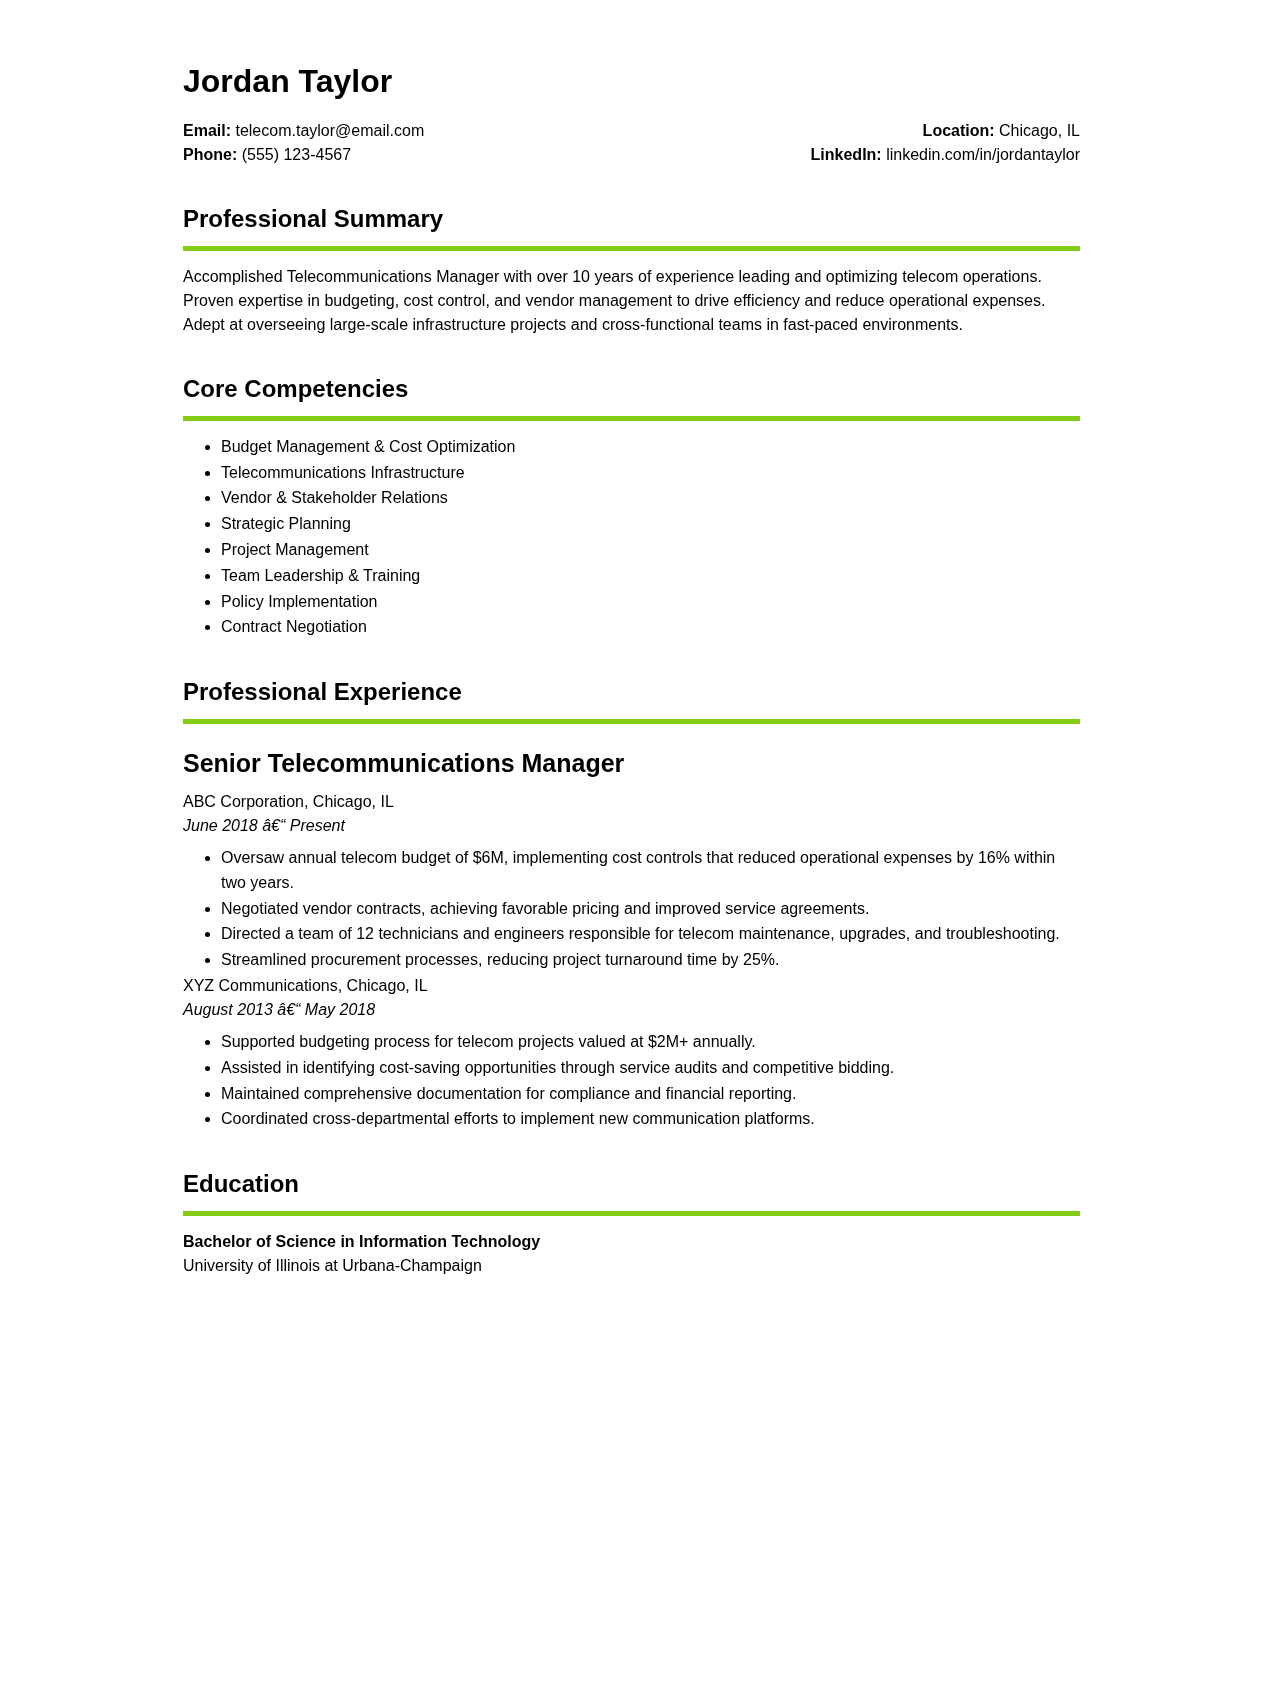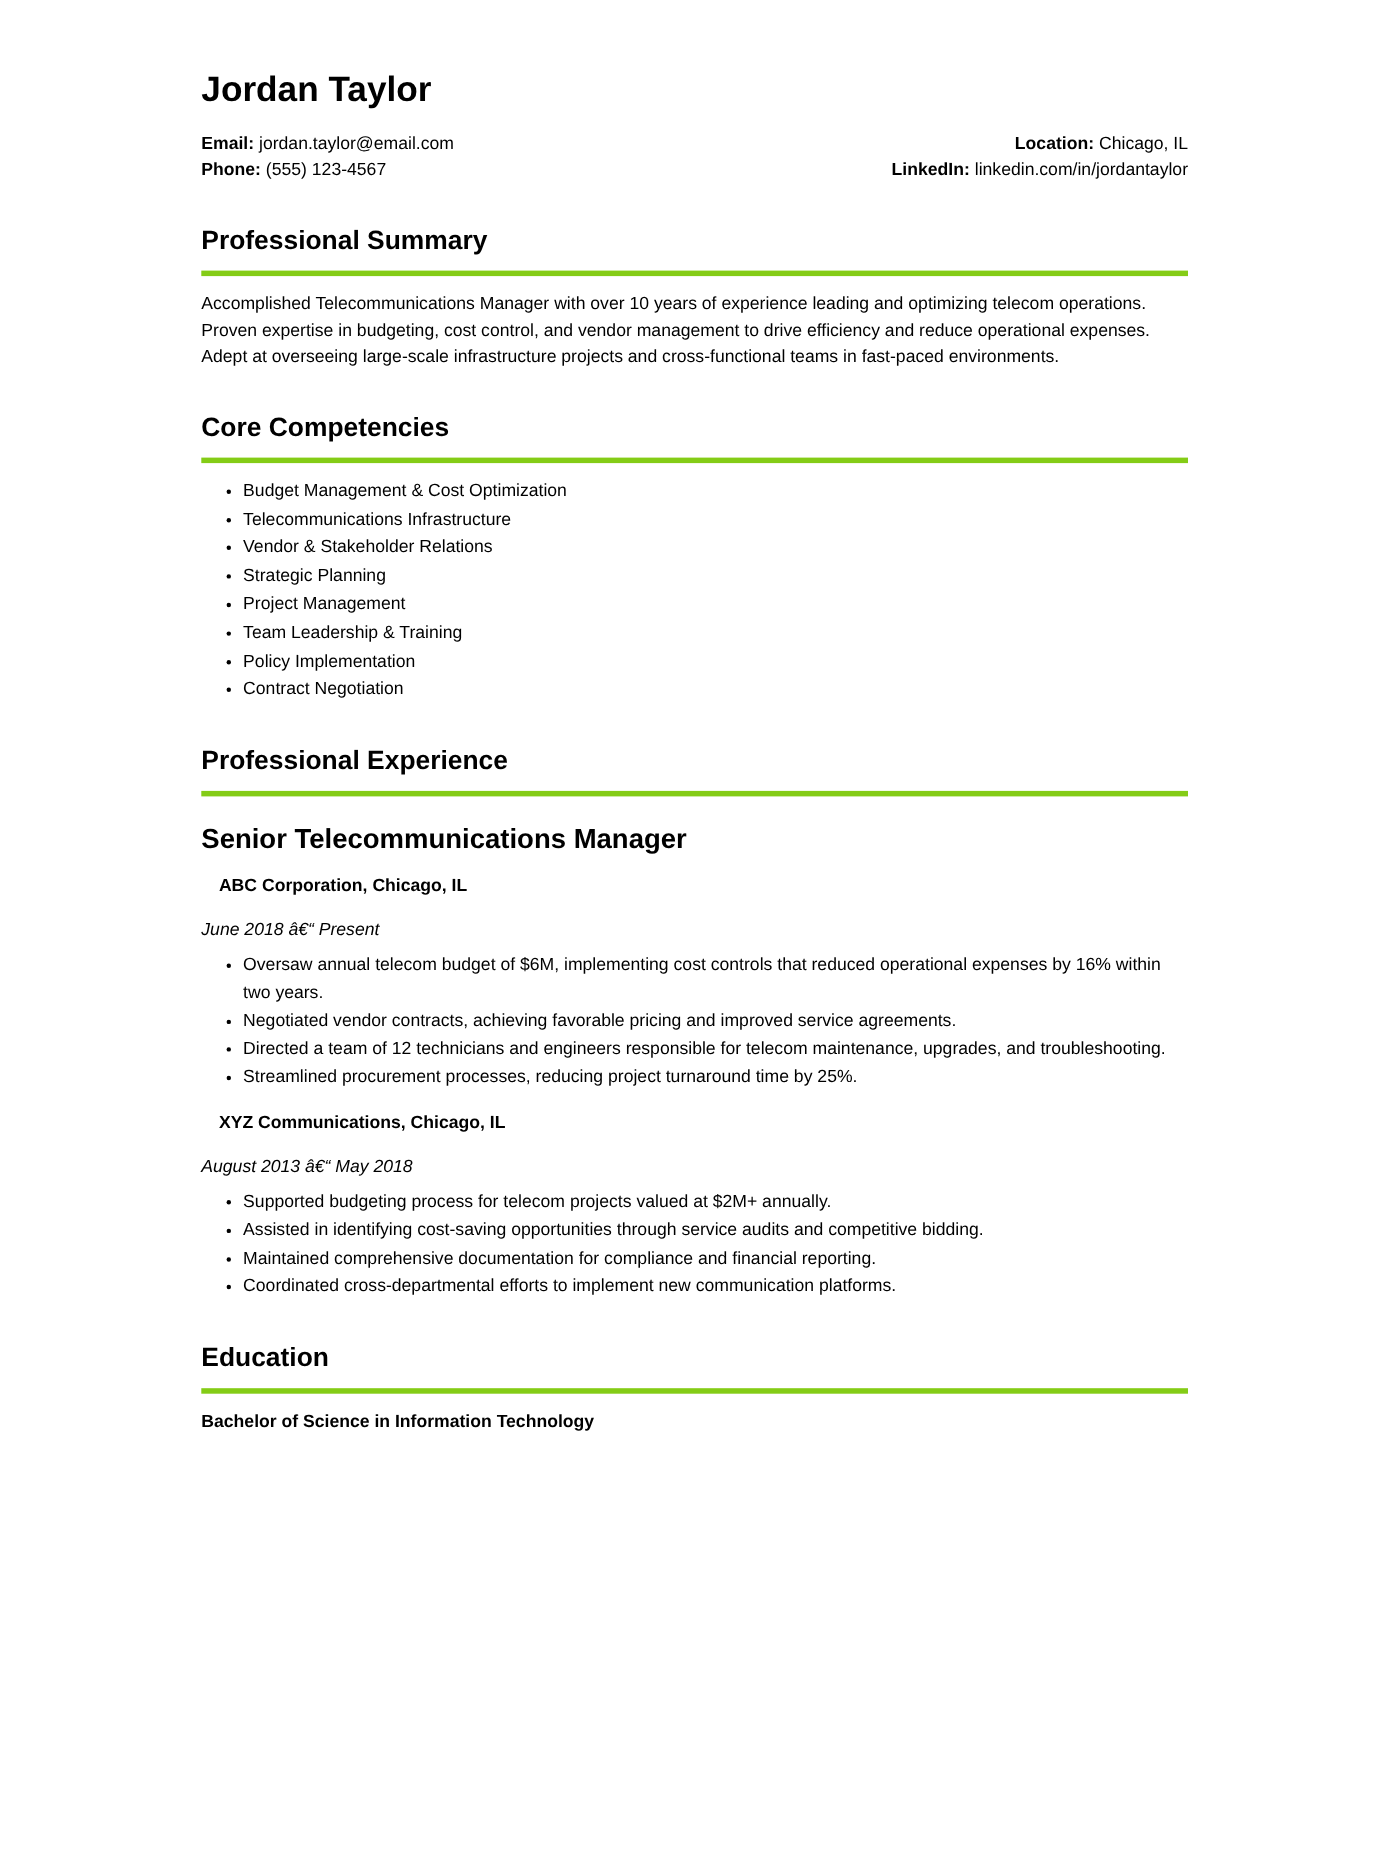--- a/index.html
+++ b/index.html
@@ -50,37 +50,37 @@
   ul.bullet-list li {
     margin-bottom: 1px;
     line-height: 1.55;
   }
   h3.job-title {
     font-size: 25px;
     line-height: 1.2;
     font-weight: bold;
     margin: 24px 0 12px 0;
   }
-  p.company-line { margin: 16px; font-weight: bold; }
+  p.company-line { margin: 0; }
   p.date-line { margin: 0; font-style: italic; }
   .edu-degree { font-weight: bold; margin: 0; }
   .edu-school { margin: 0; }
 </style>
 </head>
 <body>
 
 <div class="page">
 
   <h1 class="name">Jordan Taylor</h1>
 
   <div class="contact-row">
     <div class="contact-col left">
       <div>
         <span class="lbl">Email:</span>
-        <span>jordan.taylor@email.com</span>
+        <span>telecom.taylor@email.com</span>
       </div>
       <div>
         <span class="lbl">Phone:</span>
         <span>(555) 123-4567</span>
       </div>
     </div>
     <div class="contact-col right">
       <div>
         <span class="lbl">Location:</span>
         <span>Chicago, IL</span>
@@ -134,15 +134,16 @@
         <li>Assisted in identifying cost-saving opportunities through service audits and competitive bidding.</li>
         <li>Maintained comprehensive documentation for compliance and financial reporting.</li>
         <li>Coordinated cross-departmental efforts to implement new communication platforms.</li>
       </ul>
     </div>
   </div>
 
   <div class="section">
     <h2 class="section-title">Education</h2>
     <p class="edu-degree">Bachelor of Science in Information Technology</p>
+    <p class="edu-school">University of Illinois at Urbana-Champaign</p>
   </div>
 
 </div>
 
 </body></html>

